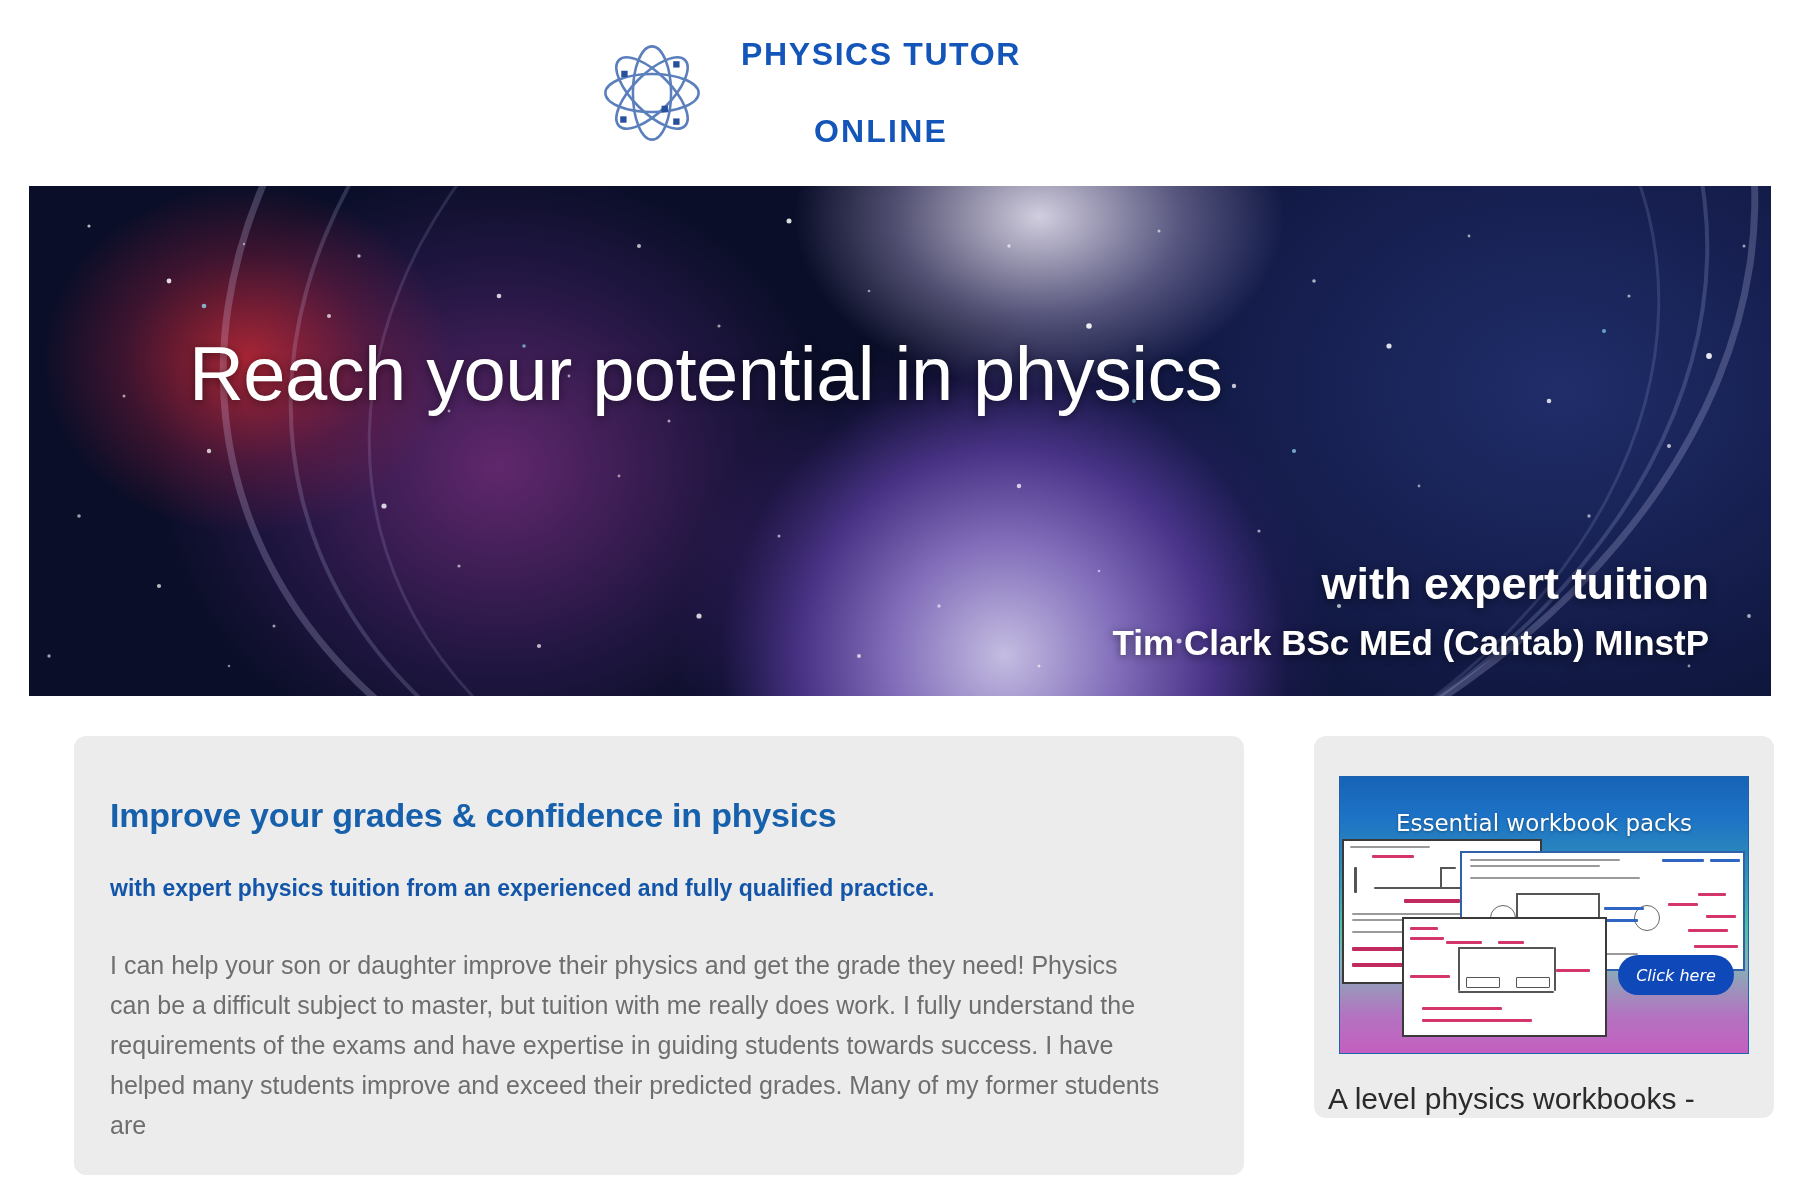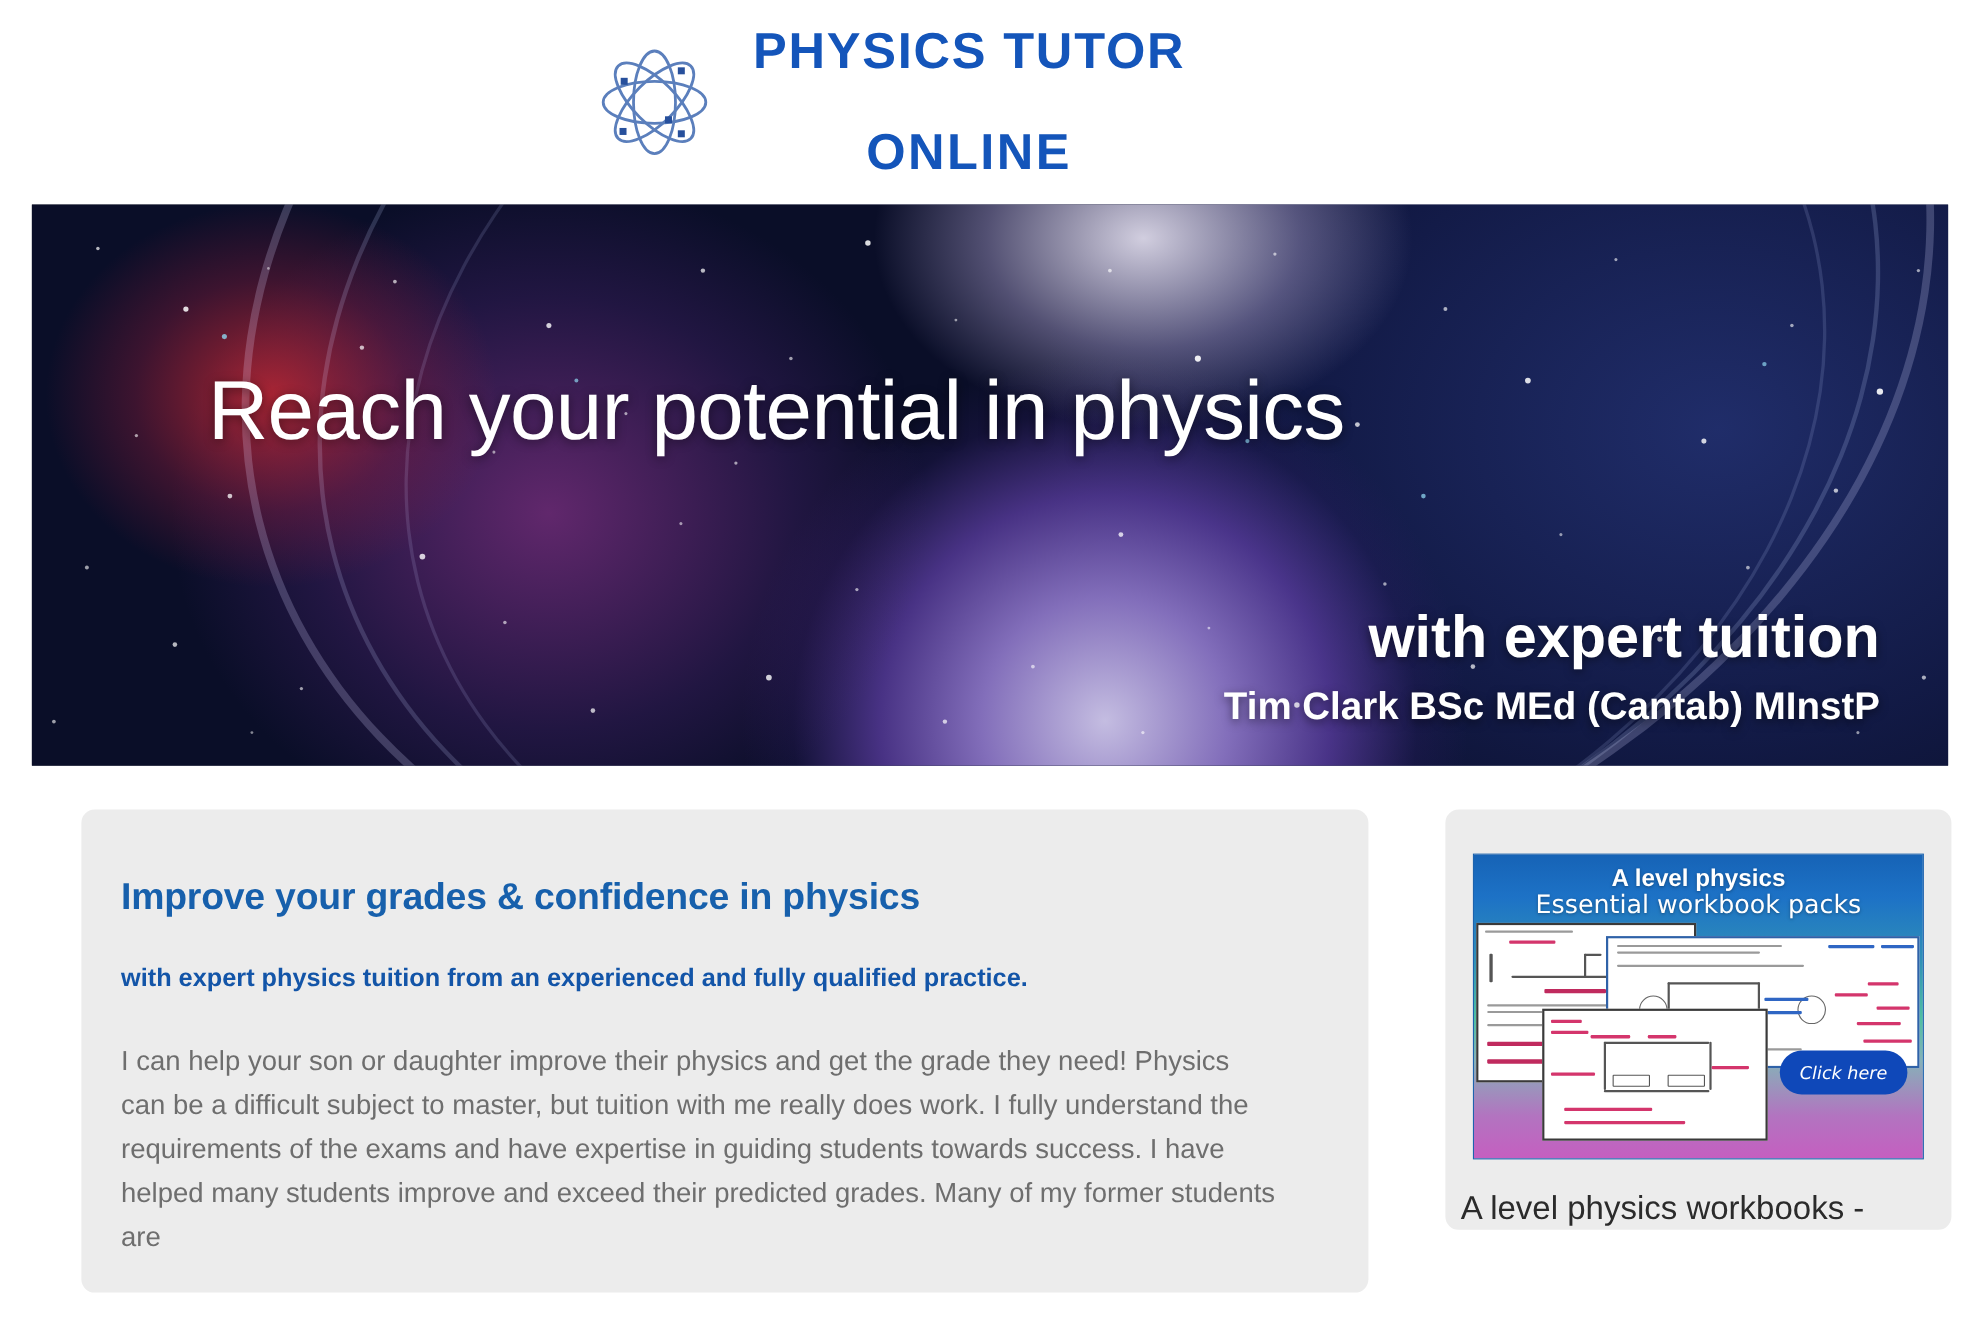--- a/index.html
+++ b/index.html
@@ -36,21 +36,21 @@
   }
   .brand-text {
     display: flex;
     flex-direction: column;
     align-items: center;
     line-height: 1.08;
   }
   .brand-line1, .brand-line2 {
     color: #1455ba;
     font-weight: 800;
-    font-size: 46px;
+    font-size: 32px;
     letter-spacing: 1.6px;
     white-space: nowrap;
   }
   .brand-line2 { letter-spacing: 2.2px; margin-top: 42px; }
 
   
   .hero-wrap {
     width: 1800px;
     padding: 0 26px;
   }
@@ -103,21 +103,21 @@
     text-shadow: 0 2px 10px rgba(0,0,0,0.45);
     white-space: nowrap;
   }
   .hero-sub-block {
     margin-top: auto;
     text-align: right;
     padding-right: 16px;
   }
   .hero-sub1 {
     color: #ffffff;
-    font-size: 54px;
+    font-size: 45px;
     font-weight: 600;
     line-height: 1.05;
     text-shadow: 0 2px 9px rgba(0,0,0,0.5);
     white-space: nowrap;
   }
   .hero-sub2 {
     color: #ffffff;
     font-size: 35px;
     font-weight: 700;
     line-height: 1.05;
@@ -370,21 +370,20 @@
   <article class="main-card">
     <h1 class="main-heading">Improve your grades &amp; confidence in physics</h1>
     <h2 class="main-subheading">with expert physics tuition from an experienced and fully qualified practice.</h2>
     <p class="main-paragraph">I can help your son or daughter improve their physics and get the grade they need! Physics can be a difficult subject to master, but tuition with me really does work. I fully understand the requirements of the exams and have expertise in guiding students towards success. I have helped many students improve and exceed their predicted grades. Many of my former students are</p>
   </article>
 
   <div class="spacer-gap"></div>
 
   <aside class="sidebar-card">
     <div class="promo-figure">
-      <div class="promo-title-1">A level physics</div>
       <div class="promo-title-2">Essential workbook packs</div>
 
       <div class="sheet s1">
         <div class="ink gray" style="left:6px;  top:5px;   width:80px; height:2px;"></div>
         <div class="ink red" style="left:28px; top:14px;  width:42px; height:3px;"></div>
         <div class="ink dark" style="left:10px; top:26px;  width:3px;  height:26px;"></div>
         <div class="ink dark" style="left:30px; top:46px;  width:120px;height:2px;"></div>
         <div class="ink dark" style="left:96px; top:26px;  width:2px;  height:22px;"></div>
         <div class="ink dark" style="left:96px; top:26px;  width:16px; height:2px;"></div>
         <div class="ink red2" style="left:60px; top:58px;  width:56px; height:4px;"></div>

